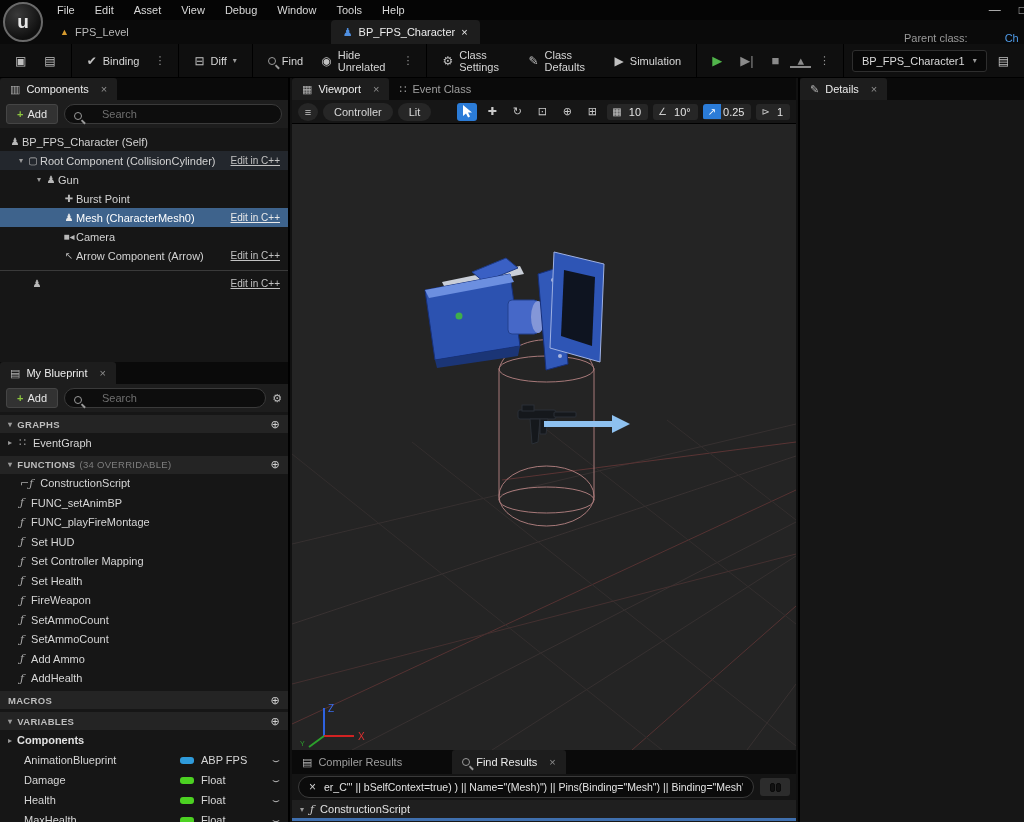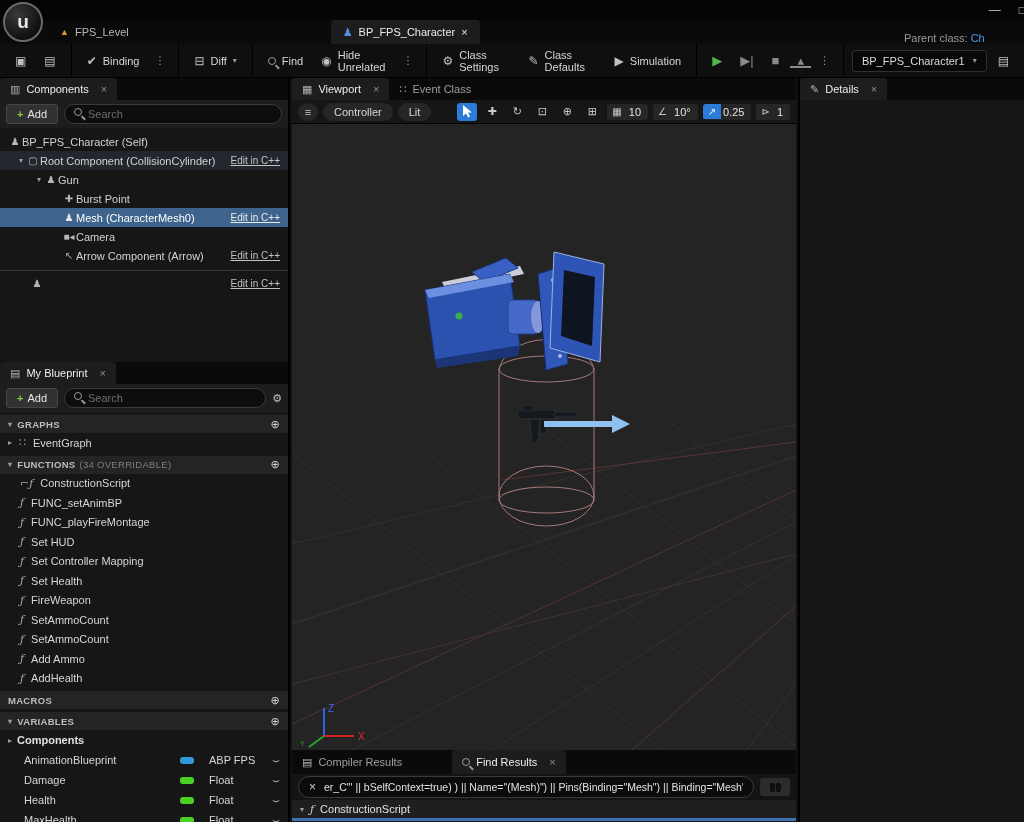--- a/index.html
+++ b/index.html
@@ -11,42 +11,42 @@
   .menubar { position:absolute; left:0; top:0; width:1024px; height:20px; background:#050505; display:flex; align-items:center; }
   .menus { display:flex; margin-left:48px; gap:2px; }
   .menu-item { padding:3px 9px; color:#d8d8d8; cursor:default; }
   .winbtns { margin-left:auto; display:flex; gap:18px; padding-right:4px; color:#bdbdbd; font-size:12px; }
   .logo { position:absolute; left:3px; top:2px; width:40px; height:40px; border-radius:50%; background:radial-gradient(circle at 35% 30%, #3a3a3a, #101010 70%); border:2px solid #6a6a6a; display:flex; align-items:center; justify-content:center; color:#e8e8e8; font-size:19px; font-weight:bold; z-index:5; }
   .tabrow { position:absolute; left:0; top:20px; width:1024px; height:24px; background:#0a0a0a; display:flex; align-items:flex-end; }
   .asset-tab { display:flex; align-items:center; gap:6px; height:24px; padding:0 12px; color:#b8b8b8; }
   .asset-tab.first { margin-left:48px; }
   .asset-tab.active { background:#1d1d1d; border-radius:4px 4px 0 0; color:#ececec; }
   .parentclass { margin-left:auto; padding-right:0; white-space:nowrap; color:#9a9a9a; }
-  .parentclass b { color:#4f9be8; font-weight:normal; }
+  .parentclass b { color:#4f9be8; font-weight:normal;margin-left:34px; }
 
   .toolbar { position:absolute; left:0; top:44px; width:1024px; height:34px; background:#0f0f0f; border-bottom:1px solid #000; display:flex; align-items:center; }
   .tgroup { display:flex; align-items:center; height:34px; padding:0 8px; border-right:1px solid #000; gap:4px; }
   .tbtn { display:flex; align-items:center; gap:6px; padding:5px 7px; color:#d6d6d6; border-radius:3px; cursor:default; }
   .tbtn .ic { font-size:12px; color:#c0c0c0; }
   .dots { color:#9a9a9a; padding:0 4px; letter-spacing:1px; }
   .playbtn { font-size:13px; padding:3px 7px; }
   .green { color:#51b54b; }
   .gray { color:#8a8a8a; }
   .debugdrop { background:#080808; border:1px solid #2e2e2e; border-radius:3px; padding:4px 9px; color:#dadada; display:flex; gap:8px; align-items:center; }
 
   
   .paneltabs { height:22px; background:#0a0a0a; display:flex; align-items:flex-end; }
   .ptab { display:flex; align-items:center; gap:6px; height:22px; padding:0 10px; color:#9f9f9f; }
   .ptab.active { background:#1d1d1d; color:#ececec; border-radius:3px 3px 0 0; }
   .ptab .x { color:#8f8f8f; margin-left:6px; }
   .panelbody { background:#161616; }
   .searchrow { display:flex; align-items:center; gap:6px; padding:4px 6px; background:#1d1d1d; }
   .addbtn { display:flex; align-items:center; gap:4px; background:#323232; border:1px solid #454545; border-radius:3px; padding:3px 10px; color:#e6e6e6; }
   .addbtn .plus { color:#8cc63f; font-weight:bold; }
-  .searchpill { flex:1; display:flex; align-items:flex-start; gap:6px; background:#0d0d0d; border:1px solid #3a3a3a; border-radius:11px; padding:3px 9px; }
+  .searchpill { flex:1; display:flex; align-items:flex-end; gap:20px; background:#0d0d0d; border:1px solid #3a3a3a; border-radius:11px; padding:3px 9px; }
   .searchpill input { flex:1; background:transparent; border:0; outline:0; color:#d8d8d8; font-family:"Liberation Sans",sans-serif; font-size:11px; }
   .searchpill input::placeholder { color:#6f6f6f; }
   .lens { width:8px; height:8px; border:1.5px solid #9a9a9a; border-radius:50%; position:relative; flex:none; }
   .lens::after { content:""; position:absolute; width:5px; height:1.5px; background:#9a9a9a; transform:rotate(45deg); left:6px; top:8px; }
 
   
   .leftcol { position:absolute; left:0; top:78px; width:290px; height:744px; background:#161616; border-right:2px solid #000; }
   .components { position:absolute; left:0; top:0; width:288px; height:284px; }
   .tree { padding-top:4px; }
   .trow { display:flex; align-items:center; height:19px; color:#d2d2d2; }
@@ -60,21 +60,21 @@
   .myblueprint { position:absolute; left:0; top:284px; width:288px; height:460px; }
   .secheader { display:flex; align-items:center; height:18px; background:#242424; margin-top:3px; padding:0 8px; color:#bdbdbd; font-size:9.5px; font-weight:bold; letter-spacing:.3px; }
   .secheader .note { color:#7e7e7e; font-weight:normal; margin-left:4px; }
   .secheader .plusc { margin-left:auto; color:#cfcfcf; font-size:11px; font-weight:normal; }
   .secheader .sarr { font-size:8px; color:#9a9a9a; margin-right:5px; }
   .fnrow { display:flex; align-items:center; height:19.5px; padding-left:20px; gap:7px; color:#d6d6d6; }
   .fnrow .fico { color:#a9a9a9; font-style:italic; font-family:"DejaVu Serif", serif; font-size:11px; }
   .grow { display:flex; align-items:center; height:20px; padding-left:8px; gap:5px; color:#d6d6d6; }
   .varrow { display:flex; align-items:center; height:20px; padding-left:24px; color:#d6d6d6; }
   .varrow .pill { width:14px; height:7px; border-radius:3px; margin-left:auto; flex:none; }
-  .varrow .vtype { width:70px; padding-left:15px; }
+  .varrow .vtype { width:70px; padding-left:7px; }
   .varrow .eye { width:24px; color:#b5b5b5; text-align:center; font-size:12px; }
 
   
   .centercol { position:absolute; left:292px; top:78px; width:504px; height:744px; background:#141414; }
   .vptoolbar { height:24px; background:#161616; display:flex; align-items:center; gap:5px; padding:0 6px; border-bottom:1px solid #000; }
   .pillbtn { background:#262626; border-radius:10px; padding:3px 11px; color:#d8d8d8; }
   .vtool { width:20px; height:18px; display:flex; align-items:center; justify-content:center; border-radius:3px; color:#c9c9c9; font-size:11px; }
   .vtool.sel { background:#2b7cd8; color:#fff; }
   .snapbox { display:flex; align-items:center; background:#262626; border-radius:3px; overflow:hidden; }
   .snapbox .sic { padding:2px 5px; color:#c9c9c9; font-size:10px; }
@@ -99,20 +99,30 @@
 </style>
 </head>
 <body>
 
 <div id="root">
 
   <div class="menubar">
     <div class="logo">
         <span>u</span>
       </div>
+    <div class="menus">
+      <span class="menu-item">File</span>
+      <span class="menu-item">Edit</span>
+      <span class="menu-item">Asset</span>
+      <span class="menu-item">View</span>
+      <span class="menu-item">Debug</span>
+      <span class="menu-item">Window</span>
+      <span class="menu-item">Tools</span>
+      <span class="menu-item">Help</span>
+    </div>
     <div class="winbtns">
       <span>—</span>
       <span style="margin-right:-6px">□</span>
     </div>
   </div>
 
   <div class="tabrow">
     <div class="asset-tab first">
       <span class="ic" style="color:#d79b2e; font-size:9px;">▲</span>
       <span>FPS_Level</span>

